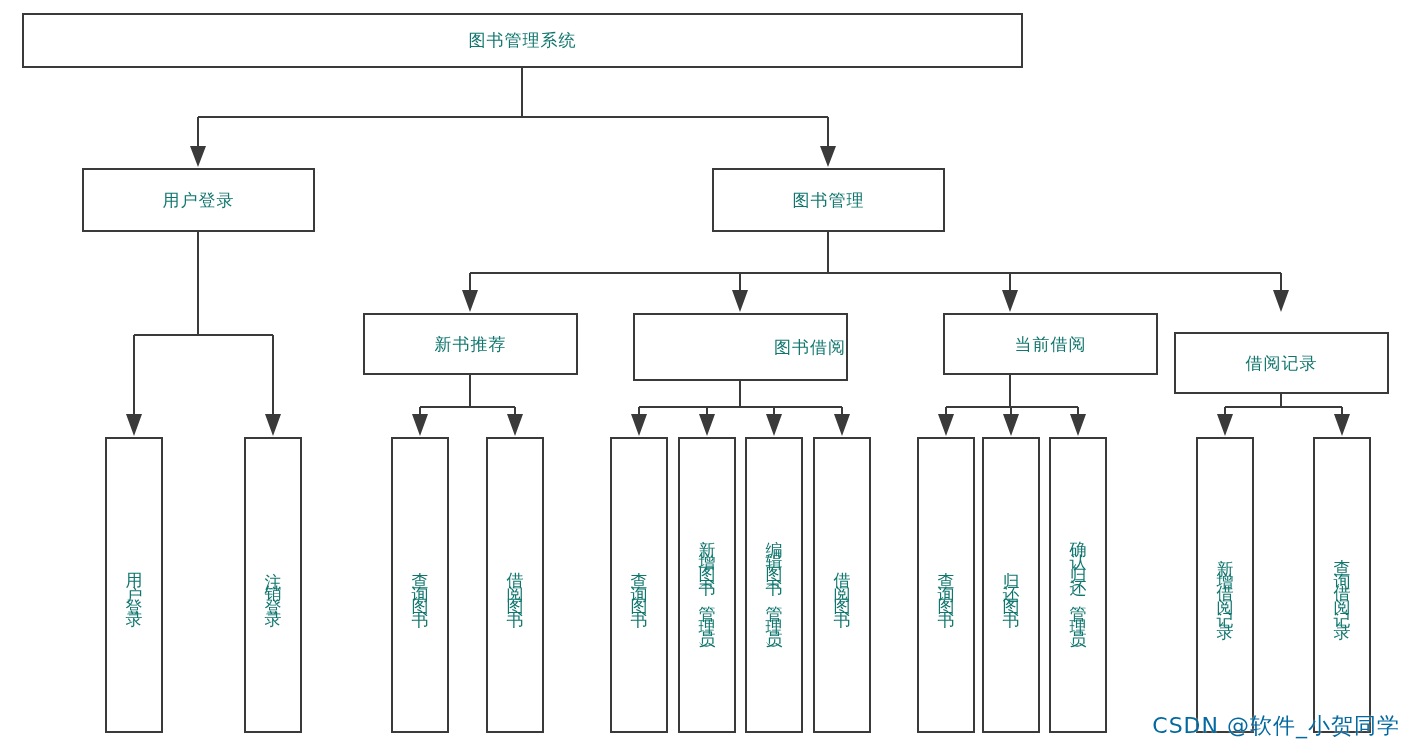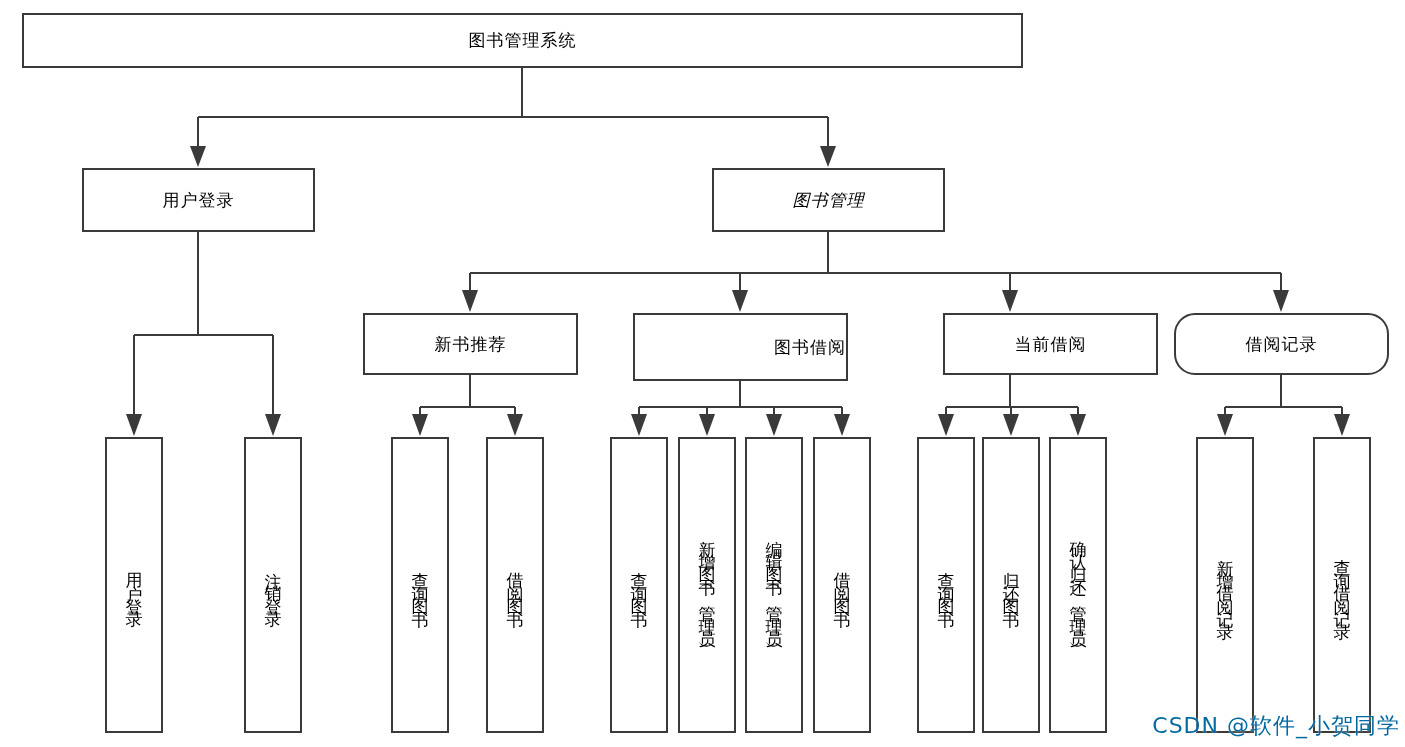--- a/index.html
+++ b/index.html
@@ -20,30 +20,30 @@
   }
   .node {
     position: absolute;
     border: 2px solid #3a3a3a;
     background: #ffffff;
     display: flex;
     align-items: center;
     justify-content: center;
     font-size: 17px;
     letter-spacing: 1px;
-    color: #000000;
+    color: #0f766e;
     z-index: 2;
   }
   .node-root   { left: 22px;   top: 13px;  width: 1001px; height: 55px; }
   .node-l2-a   { left: 82px;   top: 168px; width: 233px;  height: 64px; }
-  .node-l2-b   { left: 712px;  top: 168px; width: 233px;  height: 64px; font-style: italic; }
+  .node-l2-b   { left: 712px;  top: 168px; width: 233px;  height: 64px; }
   .node-l3-0   { left: 363px;  top: 313px; width: 215px;  height: 62px; font-family: Liberation Serif, serif; }
   .node-l3-1   { left: 633px;  top: 313px; width: 215px;  height: 68px; justify-content: flex-end; }
   .node-l3-2   { left: 903px;  top: 313px; width: 215px;  height: 62px; margin-left: 40px; }
-  .node-l3-3   { left: 1174px; top: 313px; width: 215px;  height: 62px; border-radius: 21px; }
+  .node-l3-3   { left: 1174px; top: 332px; width: 215px;  height: 62px; }
   .leaf {
     top: 437px;
     width: 58px;
     height: 296px;
   }
   .leaf span {
     writing-mode: vertical-rl;
     text-orientation: mixed;
     letter-spacing: 13px;
     line-height: 1;

